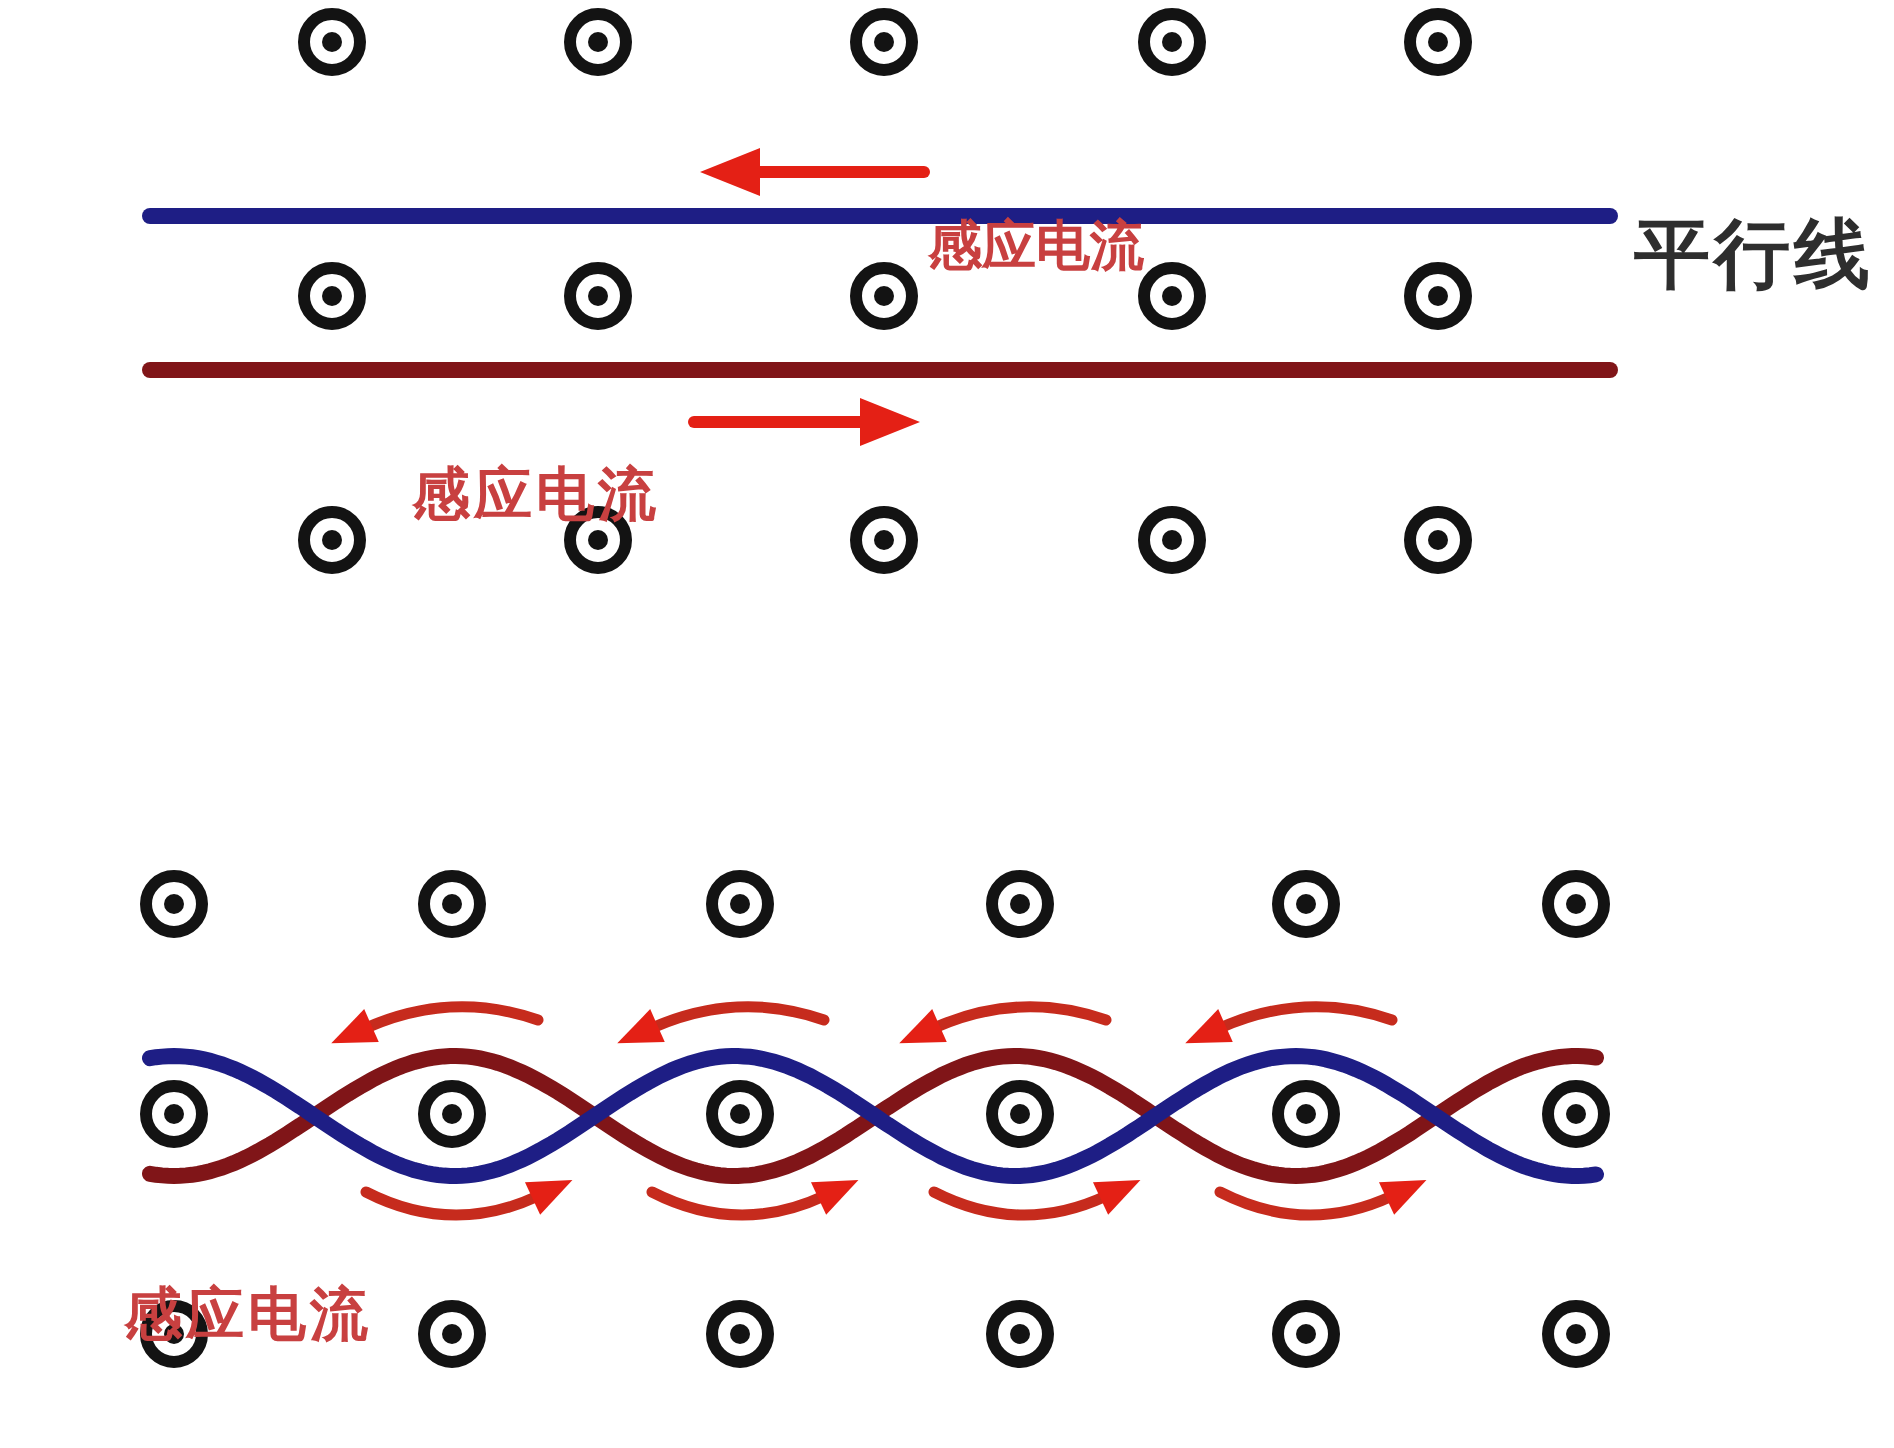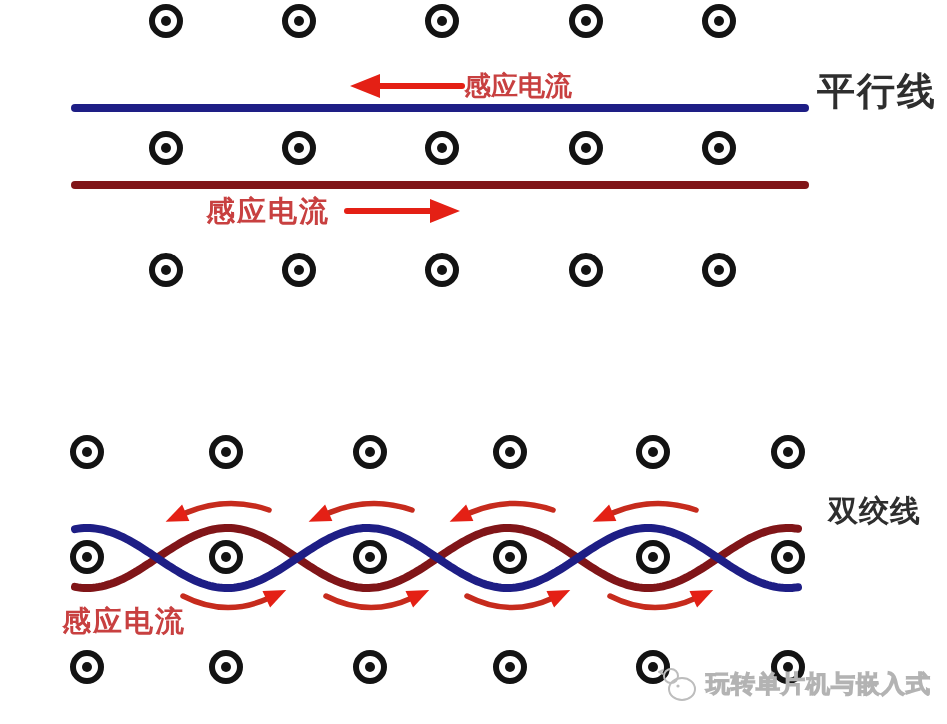--- a/index.html
+++ b/index.html
@@ -1,19 +1,19 @@
 <!DOCTYPE html>
 <html><head>
 <meta charset="utf-8">
 <style>
   html,body{margin:0;padding:0;background:#ffffff;}
   body{font-family:"Liberation Sans","DejaVu Sans",sans-serif;}
   #stage{position:relative;width:947px;height:724px;background:#ffffff;overflow:hidden;}
   #diagram-svg{position:absolute;left:0;top:0;width:947px;height:724px;}
-  .lbl{position:absolute;line-height:1;white-space:nowrap;font-weight:600;}
+  .lbl{position:absolute;line-height:1;white-space:nowrap;font-weight:600;margin-top:37px;}
   .lbl-black{font-size:38px;letter-spacing:2px;}
   .lbl-red{font-weight:700;}
   #lbl-parallel{left:817px;top:72px;}
   #lbl-twisted{left:828px;top:496px;font-size:30px;letter-spacing:1px;}
   #lbl-ic-top{left:464px;top:73px;font-size:27px;letter-spacing:0px;}
   #lbl-ic-mid{left:206px;top:197px;font-size:29px;letter-spacing:2px;}
   #lbl-ic-bottom{left:62px;top:607px;font-size:29px;letter-spacing:2px;}
   #watermark{position:absolute;left:658px;top:662px;display:flex;align-items:center;gap:4px;}
   #watermark-text{font-size:24px;font-weight:700;letter-spacing:1px;
       color:rgba(255,255,255,0.15);
@@ -108,30 +108,20 @@
       <circle cx="510" cy="667" r="14" fill="#ffffff" stroke="#131313" stroke-width="6"></circle>
       <circle cx="510" cy="667" r="5" fill="#131313"></circle>
       <circle cx="653" cy="667" r="14" fill="#ffffff" stroke="#131313" stroke-width="6"></circle>
       <circle cx="653" cy="667" r="5" fill="#131313"></circle>
       <circle cx="788" cy="667" r="14" fill="#ffffff" stroke="#131313" stroke-width="6"></circle>
       <circle cx="788" cy="667" r="5" fill="#131313"></circle>
     </svg>
 
   <div class="lbl lbl-black" id="lbl-parallel" style="color: rgb(46, 46, 46);">平行线</div>
 
-  <div class="lbl lbl-black" id="lbl-twisted" style="color: rgb(46, 46, 46);">双绞线</div>
 
   <div class="lbl lbl-red" id="lbl-ic-top" style="color: rgb(200, 64, 64);">感应电流</div>
 
   <div class="lbl lbl-red" id="lbl-ic-mid" style="color: rgb(200, 64, 64);">感应电流</div>
 
   <div class="lbl lbl-red" id="lbl-ic-bottom" style="color: rgb(200, 64, 64);">感应电流</div>
 
-  <div id="watermark">
-    <svg width="44" height="44" viewBox="0 0 44 44">
-      <circle cx="13" cy="14" r="7" fill="none" stroke="#bdbdbd" stroke-width="2"></circle>
-      <ellipse cx="24" cy="27" rx="13" ry="11" fill="none" stroke="#bdbdbd" stroke-width="2"></ellipse>
-      <path d="M5,12 L1,10 L5,8" fill="none" stroke="#bdbdbd" stroke-width="2"></path>
-      <circle cx="20" cy="24" r="1.6" fill="#bdbdbd"></circle>
-    </svg>
-    <span id="watermark-text">玩转单片机与嵌入式</span>
-  </div>
 </div>
 
 </body></html>

